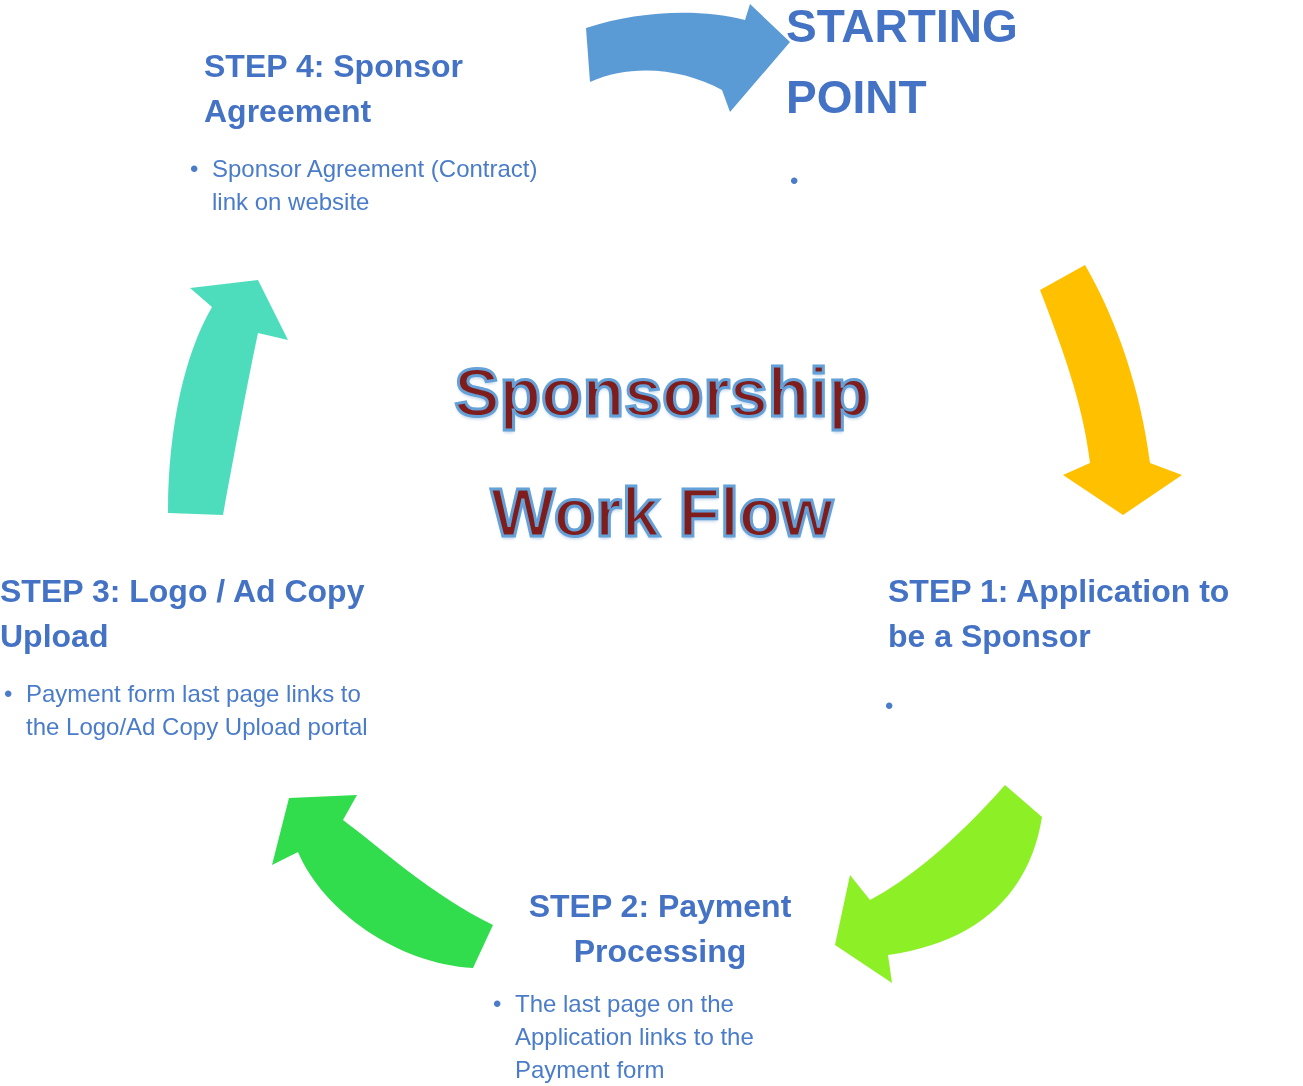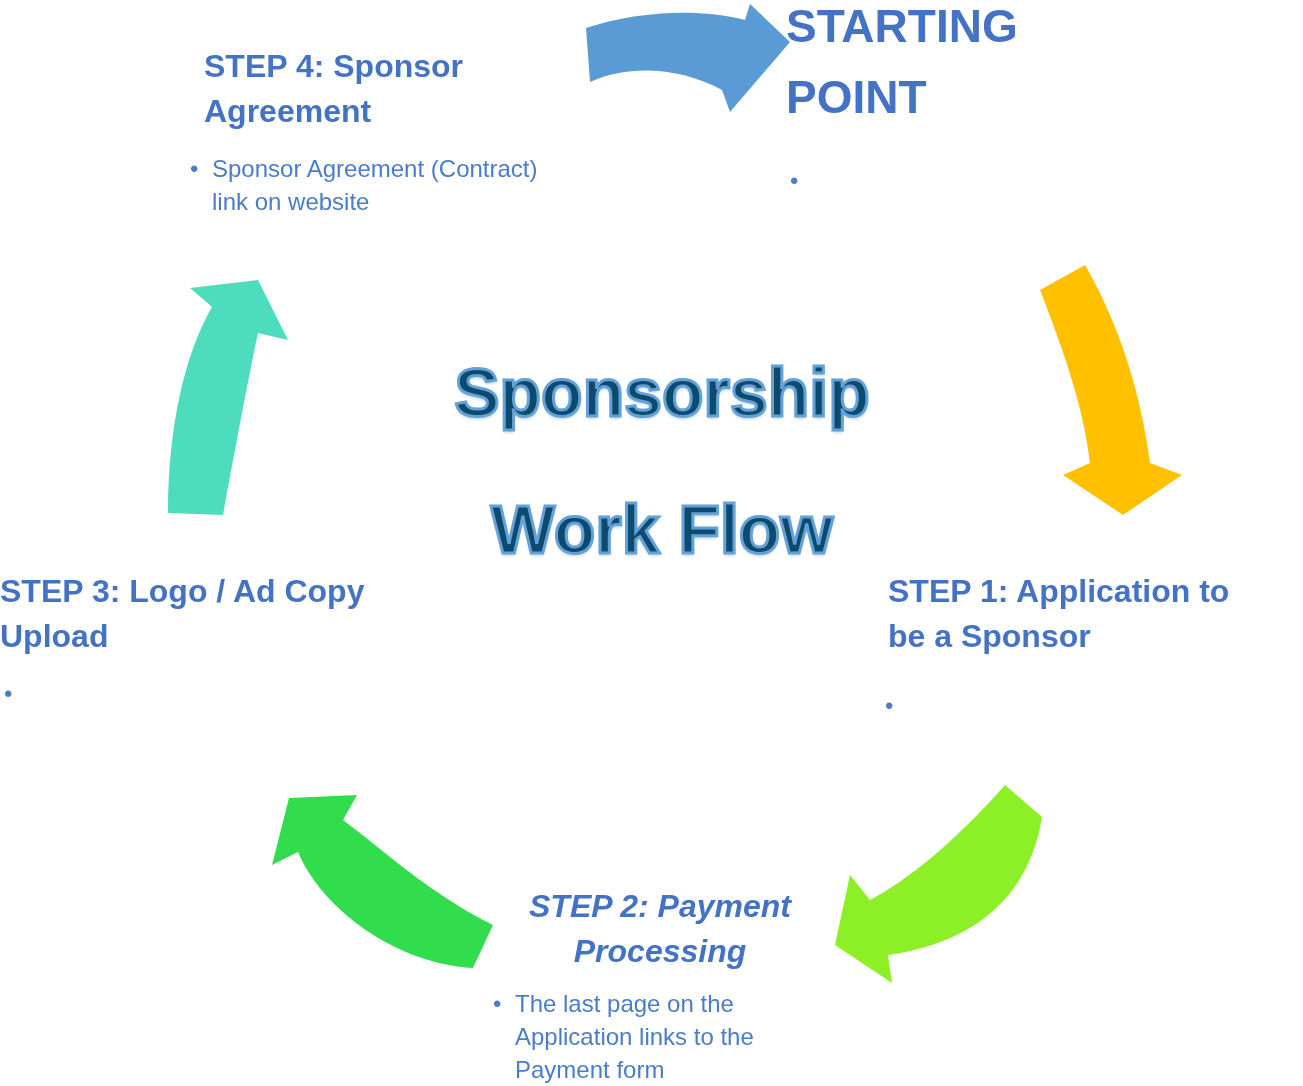--- a/index.html
+++ b/index.html
@@ -15,45 +15,45 @@
     font-weight:bold;
     color:#4472C4;
     font-size:32px;
     line-height:1.4;
     white-space:pre-line;
   }
   .heading.xl{
     font-size:46px;
     line-height:1.55;
   }
-  .heading.centered{ text-align:center;font-style:italic; }
+  .heading.centered{ text-align:center; }
   .bullet-row{
     position:absolute;
     display:flex;
     align-items:flex-start;
     color:#4A7CC9;
     font-size:24px;
     line-height:1.38;
   }
   .marker{ flex:none; width:22px; }
   .bullet-text{ white-space:pre-line; }
   .wf-title{
     position:absolute;
     left:412px; top:352px; width:500px;
     text-align:center;
   }
   .wf-line{
     font-size:68px;
     font-weight:bold;
     line-height:1.2;
-    color:#0c4a6e;
+    color:#7f1d1d;
     -webkit-text-stroke:3px #64A1D8;
     text-shadow:0 3px 3px rgba(110,155,205,0.38);
   }
-  .wf-line + .wf-line{ margin-top:55px;text-align:center; }
+  .wf-line + .wf-line{ margin-top:38px;text-align:center; }
   svg.arrow{ position:absolute; overflow:visible; }
 </style>
 </head>
 <body>
 
 <div class="stage">
 
   <div class="wf-title">
     <div class="wf-line">Sponsorship</div>
     <div class="wf-line">Work Flow</div>
@@ -77,20 +77,22 @@
     <span class="marker">•</span>
     <span class="bullet-text">The last page on the
 Application links to the
 Payment form</span>
   </div>
 
   <div class="heading" style="left:0;top:569px;width:420px;">STEP 3: Logo / Ad Copy
 Upload</div>
   <div class="bullet-row" style="left:4px;top:677px;width:430px;">
     <span class="marker">•</span>
+    <span class="bullet-text">Payment form last page links to
+the Logo/Ad Copy Upload portal</span>
   </div>
 
   <div class="heading" style="left:204px;top:44px;width:320px;">STEP 4: Sponsor
 Agreement</div>
   <div class="bullet-row" style="left:190px;top:152px;width:430px;">
     <span class="marker">•</span>
     <span class="bullet-text">Sponsor Agreement (Contract)
 link on website</span>
   </div>
 

